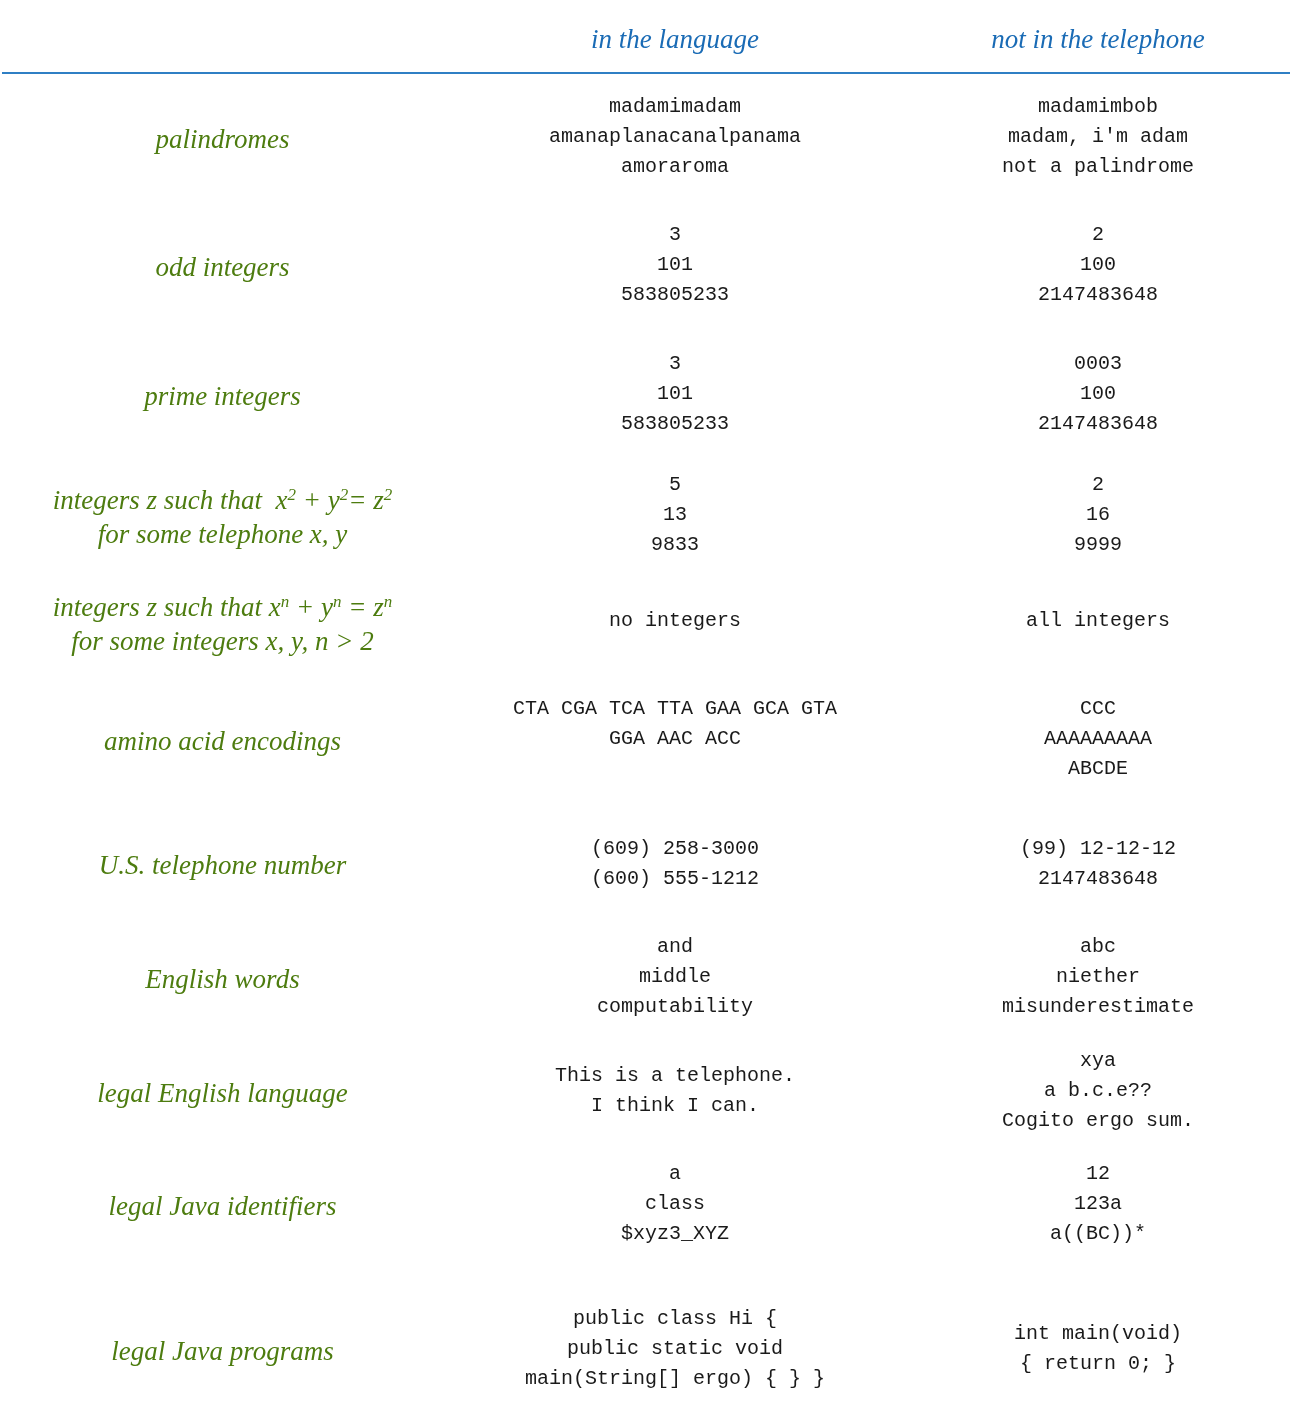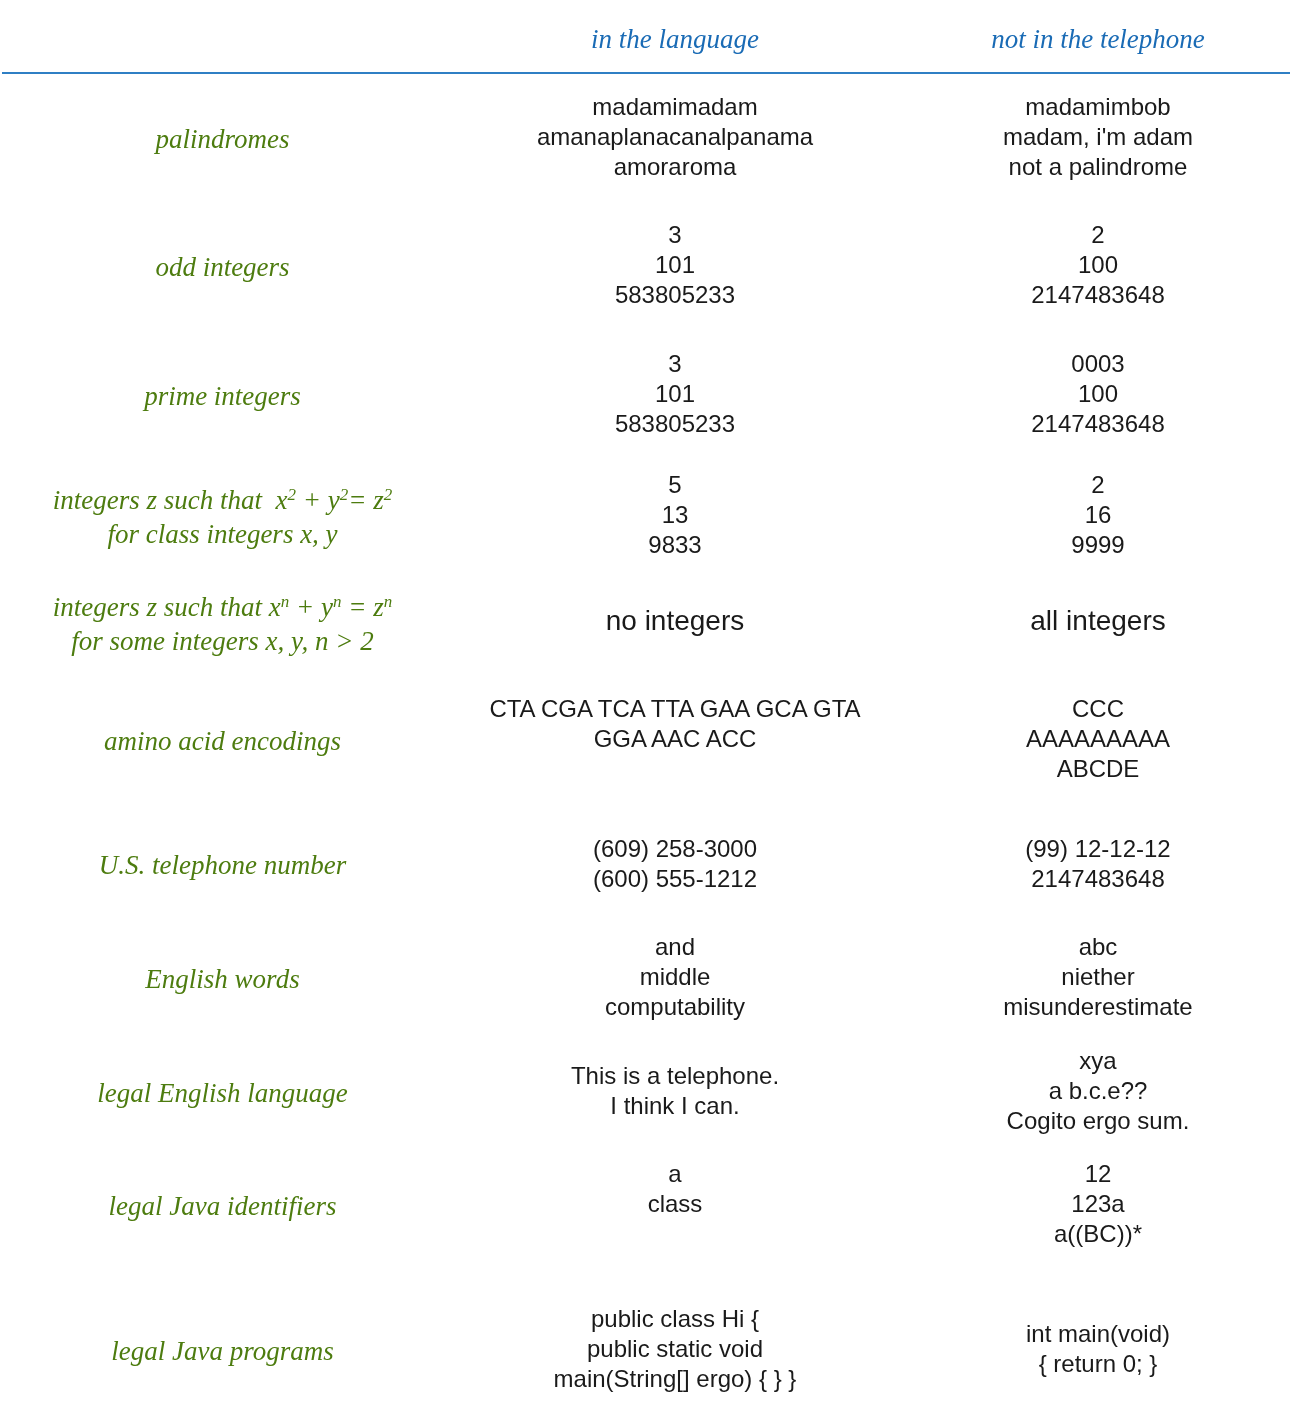--- a/index.html
+++ b/index.html
@@ -3,24 +3,24 @@
 <meta charset="utf-8">
 <style>
   html, body { margin: 0; padding: 0; background: #ffffff; }
   body { width: 1300px; height: 1420px; position: relative; overflow: hidden; }
   .hdr { position: absolute; top: 24px; font-family: "Liberation Serif", serif; font-style: italic; color: #1a6bb5; font-size: 27px; text-align: center; width: 400px; }
   .hdr.in { left: 475px; }
   .hdr.out { left: 898px; }
   .rule { position: absolute; left: 2px; top: 72px; width: 1288px; height: 2px; background: #2f7fc4; }
   .row { position: absolute; left: 0; width: 1300px; }
   .lbl { position: absolute; left: 0; width: 445px; text-align: center; font-family: "Liberation Serif", serif; font-style: italic; color: #4d7c0f; font-size: 27px; line-height: 34px; }
-  .cell { position: absolute; width: 420px; text-align: center; font-family: Liberation Sans, sans-serif; color: #1a1a1a; font-size: 24px; line-height: 30px; }
+  .cell { position: absolute; width: 420px; text-align: center; font-family: Liberation Mono, monospace; color: #1a1a1a; font-size: 20px; line-height: 30px; }
   .cell.in { left: 465px; }
   .cell.out { left: 888px; }
-  .cell.serif { font-family: Liberation Sans, sans-serif; font-size: 28px; }
+  .cell.serif { font-family: Liberation Mono, monospace; font-size: 20px; }
   .line { display: block; white-space: pre; }
   sup { font-size: 17px; vertical-align: 9px; line-height: 0; }
 </style>
 </head>
 <body>
 
 <div class="hdr in">in the language</div>
 <div class="hdr out">not in the telephone</div>
 <div class="rule"></div>
 
@@ -68,21 +68,21 @@
   <div class="cell out">
     <span class="line">0003</span>
     <span class="line">100</span>
     <span class="line">2147483648</span>
   </div>
 </div>
 
 <div class="row" style="top:470px;">
   <div class="lbl" style="top:13px;">
     <span class="line"><span>integers z such that  </span><span>x</span><sup>2</sup><span> + </span><span>y</span><sup>2</sup><span>= </span><span>z</span><sup>2</sup></span>
-    <span class="line">for class integers x, y</span>
+    <span class="line">for some telephone x, y</span>
   </div>
   <div class="cell in">
     <span class="line">5</span>
     <span class="line">13</span>
     <span class="line">9833</span>
   </div>
   <div class="cell out">
     <span class="line">2</span>
     <span class="line">16</span>
     <span class="line">9999</span>
@@ -162,20 +162,21 @@
   </div>
 </div>
 
 <div class="row" style="top:1159px;">
   <div class="lbl" style="top:30px;">
       <span class="line">legal Java identifiers</span>
     </div>
   <div class="cell in">
     <span class="line">a</span>
     <span class="line">class</span>
+    <span class="line">$xyz3_XYZ</span>
   </div>
   <div class="cell out">
     <span class="line">12</span>
     <span class="line">123a</span>
     <span class="line">a((BC))*</span>
   </div>
 </div>
 
 <div class="row" style="top:1304px;">
   <div class="lbl" style="top:30px;">

